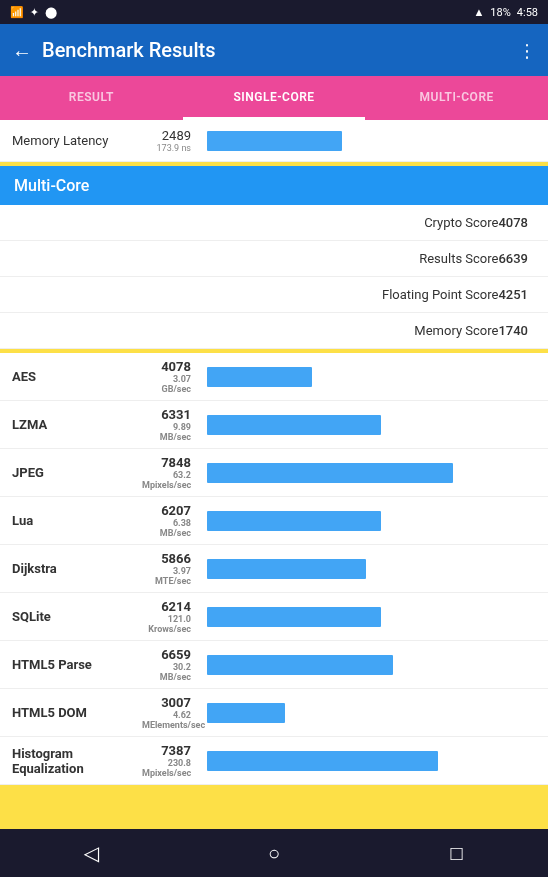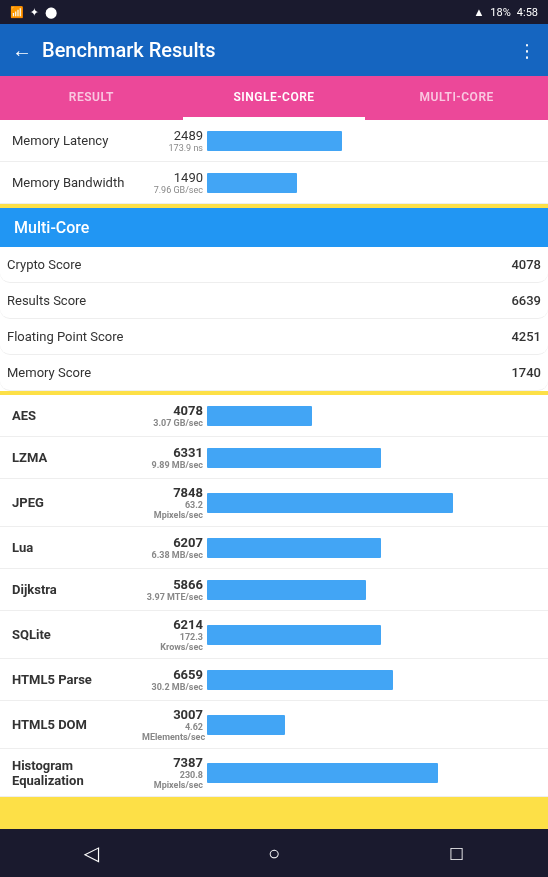--- a/index.html
+++ b/index.html
@@ -119,21 +119,21 @@
     .bench-label {
       width: 130px;
       font-size: 13px;
       color: #333;
       flex-shrink: 0;
     }
     .bench-score-col {
       width: 65px;
       text-align: right;
       flex-shrink: 0;
-      padding-right: 4px;
+      padding-right: 16px;
     }
     .bench-score {
       font-size: 13px;
       color: #333;
       display: block;
     }
     .bench-unit {
       font-size: 9px;
       color: #888;
       display: block;
@@ -156,24 +156,23 @@
       font-weight: 500;
     }
 
     
     .score-block {
       background: white;
       margin-bottom: 4px;
     }
     .score-row {
       display: flex;
-      justify-content: space-between;
-      padding: 10px 7px;
+      justify-content: flex-end;
+      padding: 10px 20px;
       border-bottom: 1px solid #eeeeee;
-      border-radius: 10px;
     }
     .score-label {
       font-size: 13px;
       color: #333;
     }
     .score-value {
       font-size: 13px;
       color: #333;
       font-weight: 500;
     }
@@ -240,30 +239,20 @@
     <div class="bench-row">
       <div class="bench-label">Memory Latency</div>
       <div class="bench-score-col">
         <span class="bench-score">2489</span>
         <span class="bench-unit">173.9 ns</span>
       </div>
       <div class="bench-bar-container bar-max">
         <div class="bench-bar" style="width: 45%;"></div>
       </div>
     </div>
-    <div class="bench-row">
-      <div class="bench-label">Memory Bandwidth</div>
-      <div class="bench-score-col">
-        <span class="bench-score">1490</span>
-        <span class="bench-unit">7.96 GB/sec</span>
-      </div>
-      <div class="bench-bar-container bar-max">
-        <div class="bench-bar" style="width: 30%;"></div>
-      </div>
-    </div>
   </div>
 
   <div class="section-header">Multi-Core</div>
 
   <div class="score-block">
     <div class="score-row">
       <span class="score-label">Crypto Score</span>
       <span class="score-value">4078</span>
     </div>
     <div class="score-row">
@@ -329,21 +318,21 @@
         <span class="bench-unit">3.97 MTE/sec</span>
       </div>
       <div class="bench-bar-container bar-max">
         <div class="bench-bar" style="width:53%;"></div>
       </div>
     </div>
       <div class="bench-row">
       <div class="bench-label">SQLite</div>
       <div class="bench-score-col">
         <span class="bench-score">6214</span>
-        <span class="bench-unit">172.3 Krows/sec</span>
+        <span class="bench-unit">121.0 Krows/sec</span>
       </div>
       <div class="bench-bar-container bar-max">
         <div class="bench-bar" style="width:58%;"></div>
       </div>
     </div>
       <div class="bench-row">
       <div class="bench-label">HTML5 Parse</div>
       <div class="bench-score-col">
         <span class="bench-score">6659</span>
         <span class="bench-unit">30.2 MB/sec</span>

